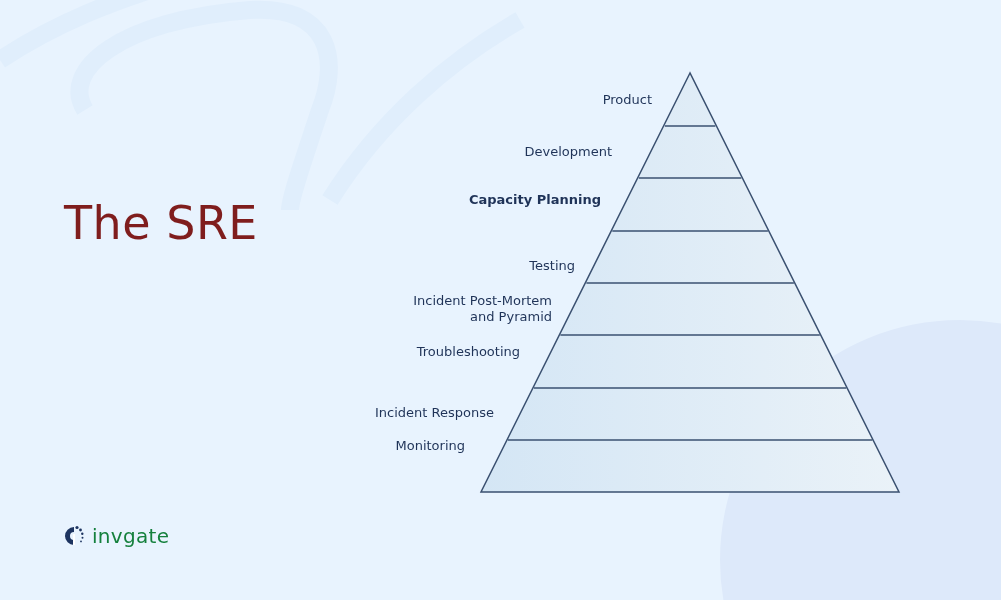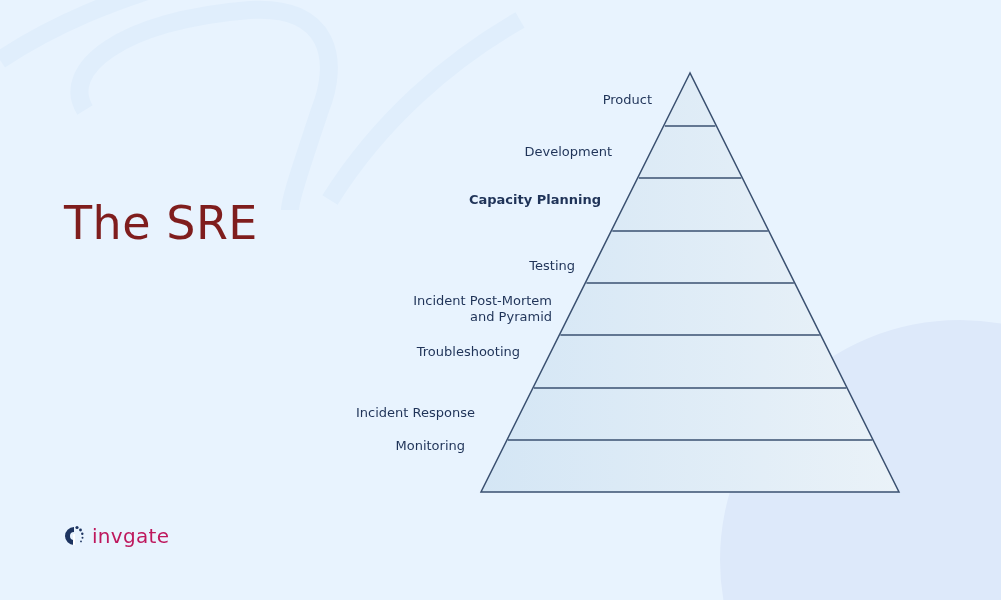--- a/index.html
+++ b/index.html
@@ -3,21 +3,21 @@
 <meta charset="utf-8">
 <style>
   html, body { margin:0; padding:0; }
   body { width:1001px; height:600px; overflow:hidden; position:relative;
     background:#e8f3fe; font-family:"DejaVu Sans", sans-serif; }
   .bg { position:absolute; left:0; top:0; width:1001px; height:600px; }
   .title { position:absolute; left:64px; top:196px; margin:0;
     font-size:46px; line-height:54px; font-weight:500; color:#7f1d1d; letter-spacing:0.5px; }
   .label { position:absolute; font-size:13px; line-height:16px; color:#1f3358; text-align:right; white-space:nowrap; }
   .logo { position:absolute; left:62px; top:524px; display:flex; align-items:center; gap:6px; }
-  .logo-text { font-size:20px; color:#be185d; letter-spacing:0.3px;text-align:center; }
+  .logo-text { font-size:20px; color:#15803d; letter-spacing:0.3px;text-align:center; }
 </style>
 </head>
 <body>
 
 <svg class="bg" viewBox="0 0 1001 600">
   <path d="M0,60 C60,20 120,0 150,-10" stroke="#e0eefc" stroke-width="18" fill="none"></path>
   <path d="M85,110 C60,70 120,20 250,10 C330,5 340,60 320,110 C300,170 290,200 290,210" stroke="#e0eefc" stroke-width="18" fill="none"></path>
   <path d="M330,200 C380,120 450,60 520,20" stroke="#e0eefc" stroke-width="18" fill="none"></path>
   <circle cx="960" cy="560" r="240" fill="#dde9fa"></circle>
   <defs>
@@ -44,21 +44,21 @@
 
 <div class="label" style="right:349px; top:92px;">Product</div>
 <div class="label" style="right:389px; top:144px;">Development</div>
 <div class="label" style="right:400px; top:192px;font-weight:bold;">Capacity Planning</div>
 <div class="label" style="right:426px; top:246px;margin-top:12px;">Testing</div>
 <div class="label" style="right:449px; top:293px;">
   <span>Incident Post-Mortem</span><br>
   <span>and Pyramid</span>
 </div>
 <div class="label" style="right:481px; top:344px;">Troubleshooting</div>
-<div class="label" style="right:526px; top:405px;">Incident Response</div>
+<div class="label" style="right:507px; top:405px;">Incident Response</div>
 <div class="label" style="right:536px; top:438px;">Monitoring</div>
 
 <div class="logo">
   <svg width="24" height="24" viewBox="0 0 24 24">
     <path d="M12,3 A9,9 0 1 0 12,21 L12,16 A4,4 0 1 1 12,8 Z" fill="#1d3460"></path>
     <rect x="11" y="10" width="2" height="11" fill="#ffffff"></rect>
     <circle cx="15" cy="3.5" r="1.6" fill="#1d3460"></circle>
     <circle cx="18.5" cy="6" r="1.4" fill="#1d3460"></circle>
     <circle cx="20.3" cy="9.8" r="1.2" fill="#1d3460"></circle>
     <circle cx="20.5" cy="13.8" r="1" fill="#1d3460"></circle>

